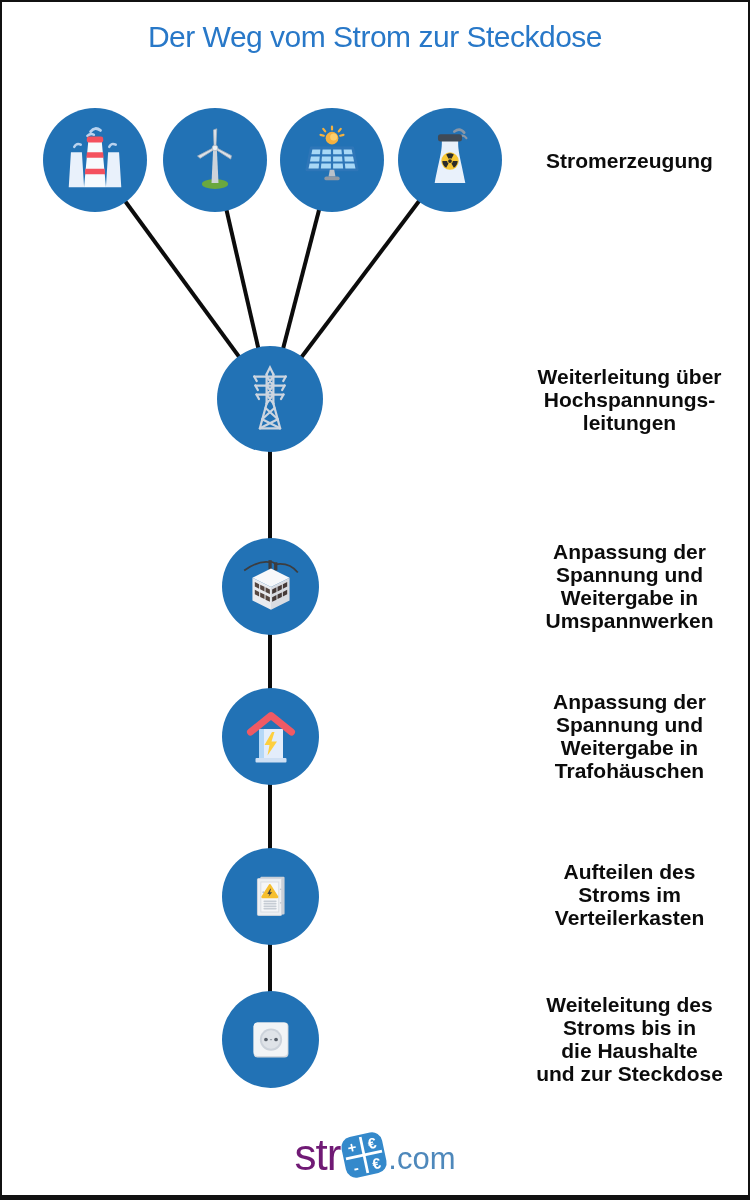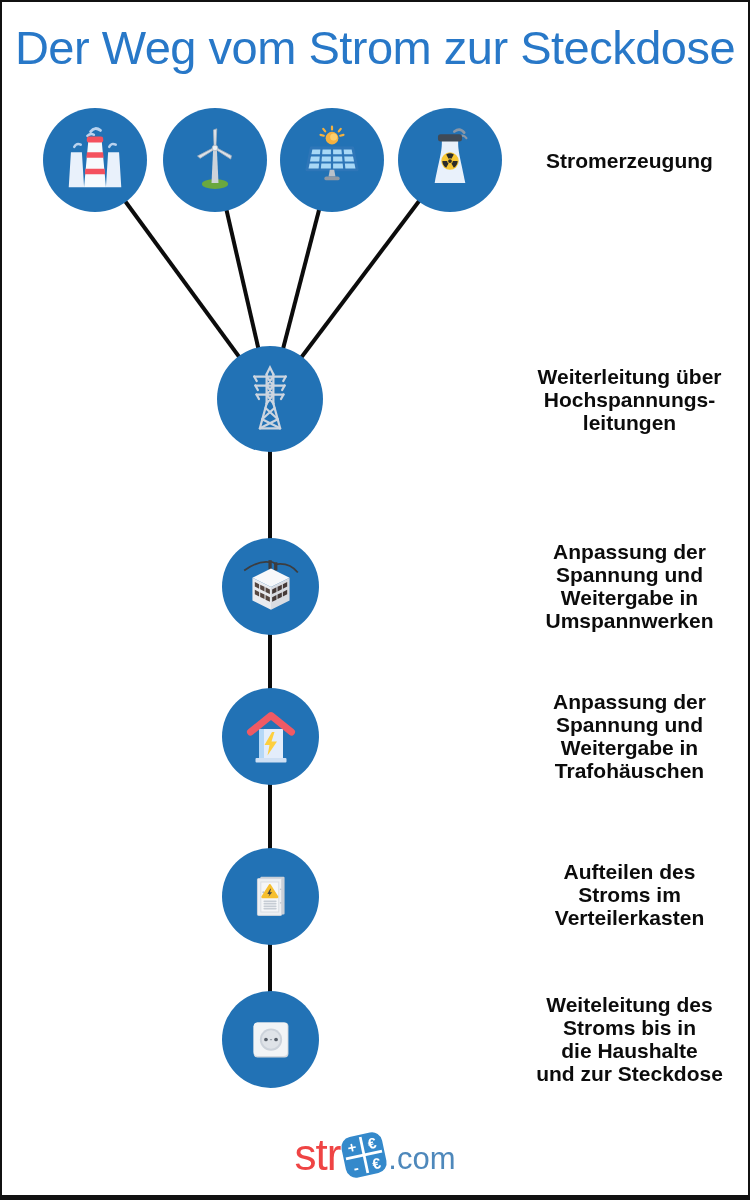--- a/index.html
+++ b/index.html
@@ -3,40 +3,40 @@
 <meta charset="utf-8">
 <style>
   html,body{margin:0;padding:0;background:#ffffff;}
   #canvas{
     position:relative;width:750px;height:1200px;background:#ffffff;
     box-sizing:border-box;border:2px solid #111111;border-bottom-width:5px;
     font-family:"Liberation Sans", sans-serif;overflow:hidden;
   }
   .title{
     position:absolute;top:18px;left:0;width:100%;text-align:center;
-    font-size:47px;font-weight:400;color:#2878c8;letter-spacing:-0.5px;
+    font-size:30px;font-weight:400;color:#2878c8;letter-spacing:-0.5px;
   }
   #connectors{position:absolute;left:0;top:0;z-index:1;}
   .circle{
     position:absolute;border-radius:50%;background:#2272b5;z-index:2;
     display:flex;align-items:center;justify-content:center;
   }
   .circle svg{display:block;}
   .big{width:104px;height:104px;}
   .hub{width:106px;height:106px;}
   .step{width:97px;height:97px;}
   .label{
     position:absolute;left:505px;width:245px;text-align:center;z-index:2;
     font-size:21px;font-weight:700;color:#0c0c0c;line-height:23px;
   }
   .footer{
     position:absolute;left:0;top:1128px;width:100%;display:flex;
     justify-content:center;align-items:center;z-index:2;
   }
-  .logo-main{font-size:44px;font-weight:400;color:#ef4444;letter-spacing:-1px;}
+  .logo-main{font-size:44px;font-weight:400;color:#701a75;letter-spacing:-1px;}
   .logo-calc{width:46px;height:46px;margin:0 1px;transform:rotate(-12deg);}
   .logo-tld{font-size:31px;font-weight:400;color:#4e88bb;align-self:flex-end;padding-bottom:3px;}
 </style>
 </head>
 <body>
 
 <div id="canvas">
 
   <div class="title">Der Weg vom Strom zur Steckdose</div>
 

